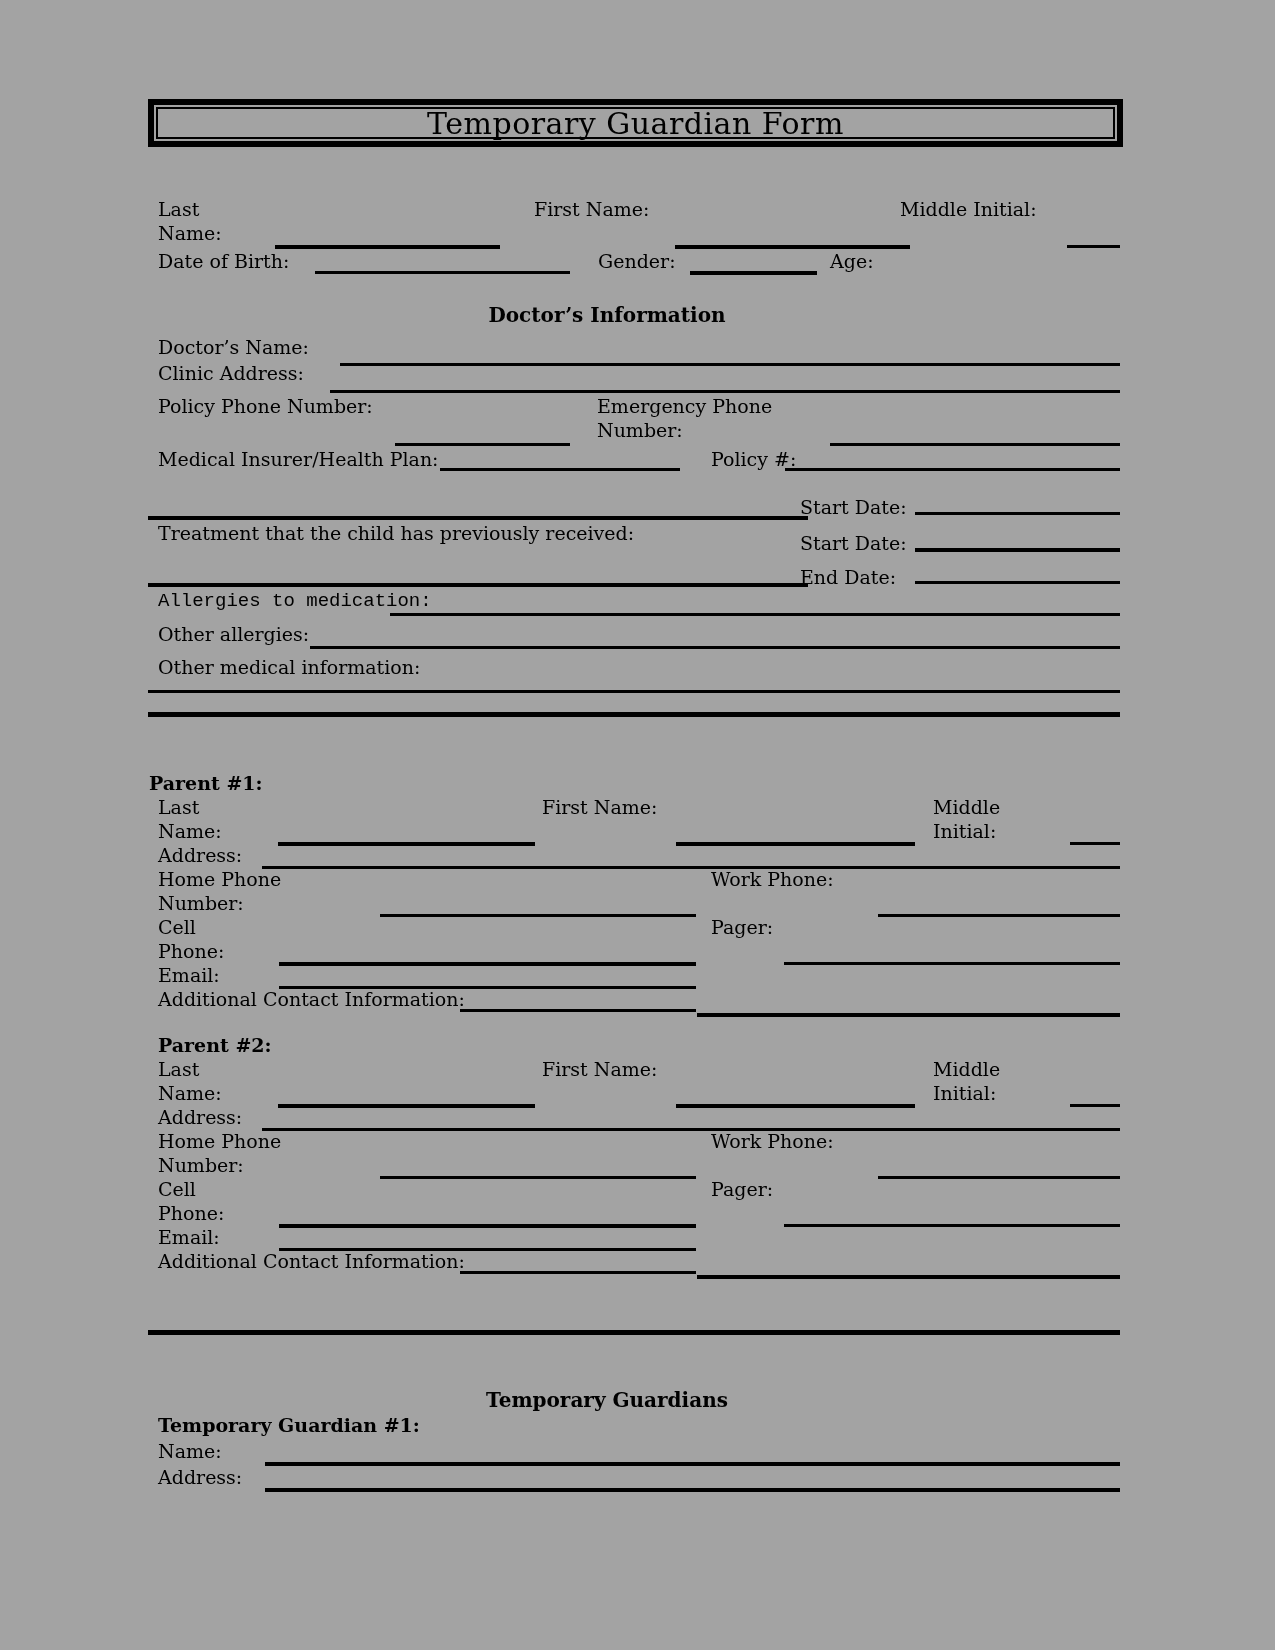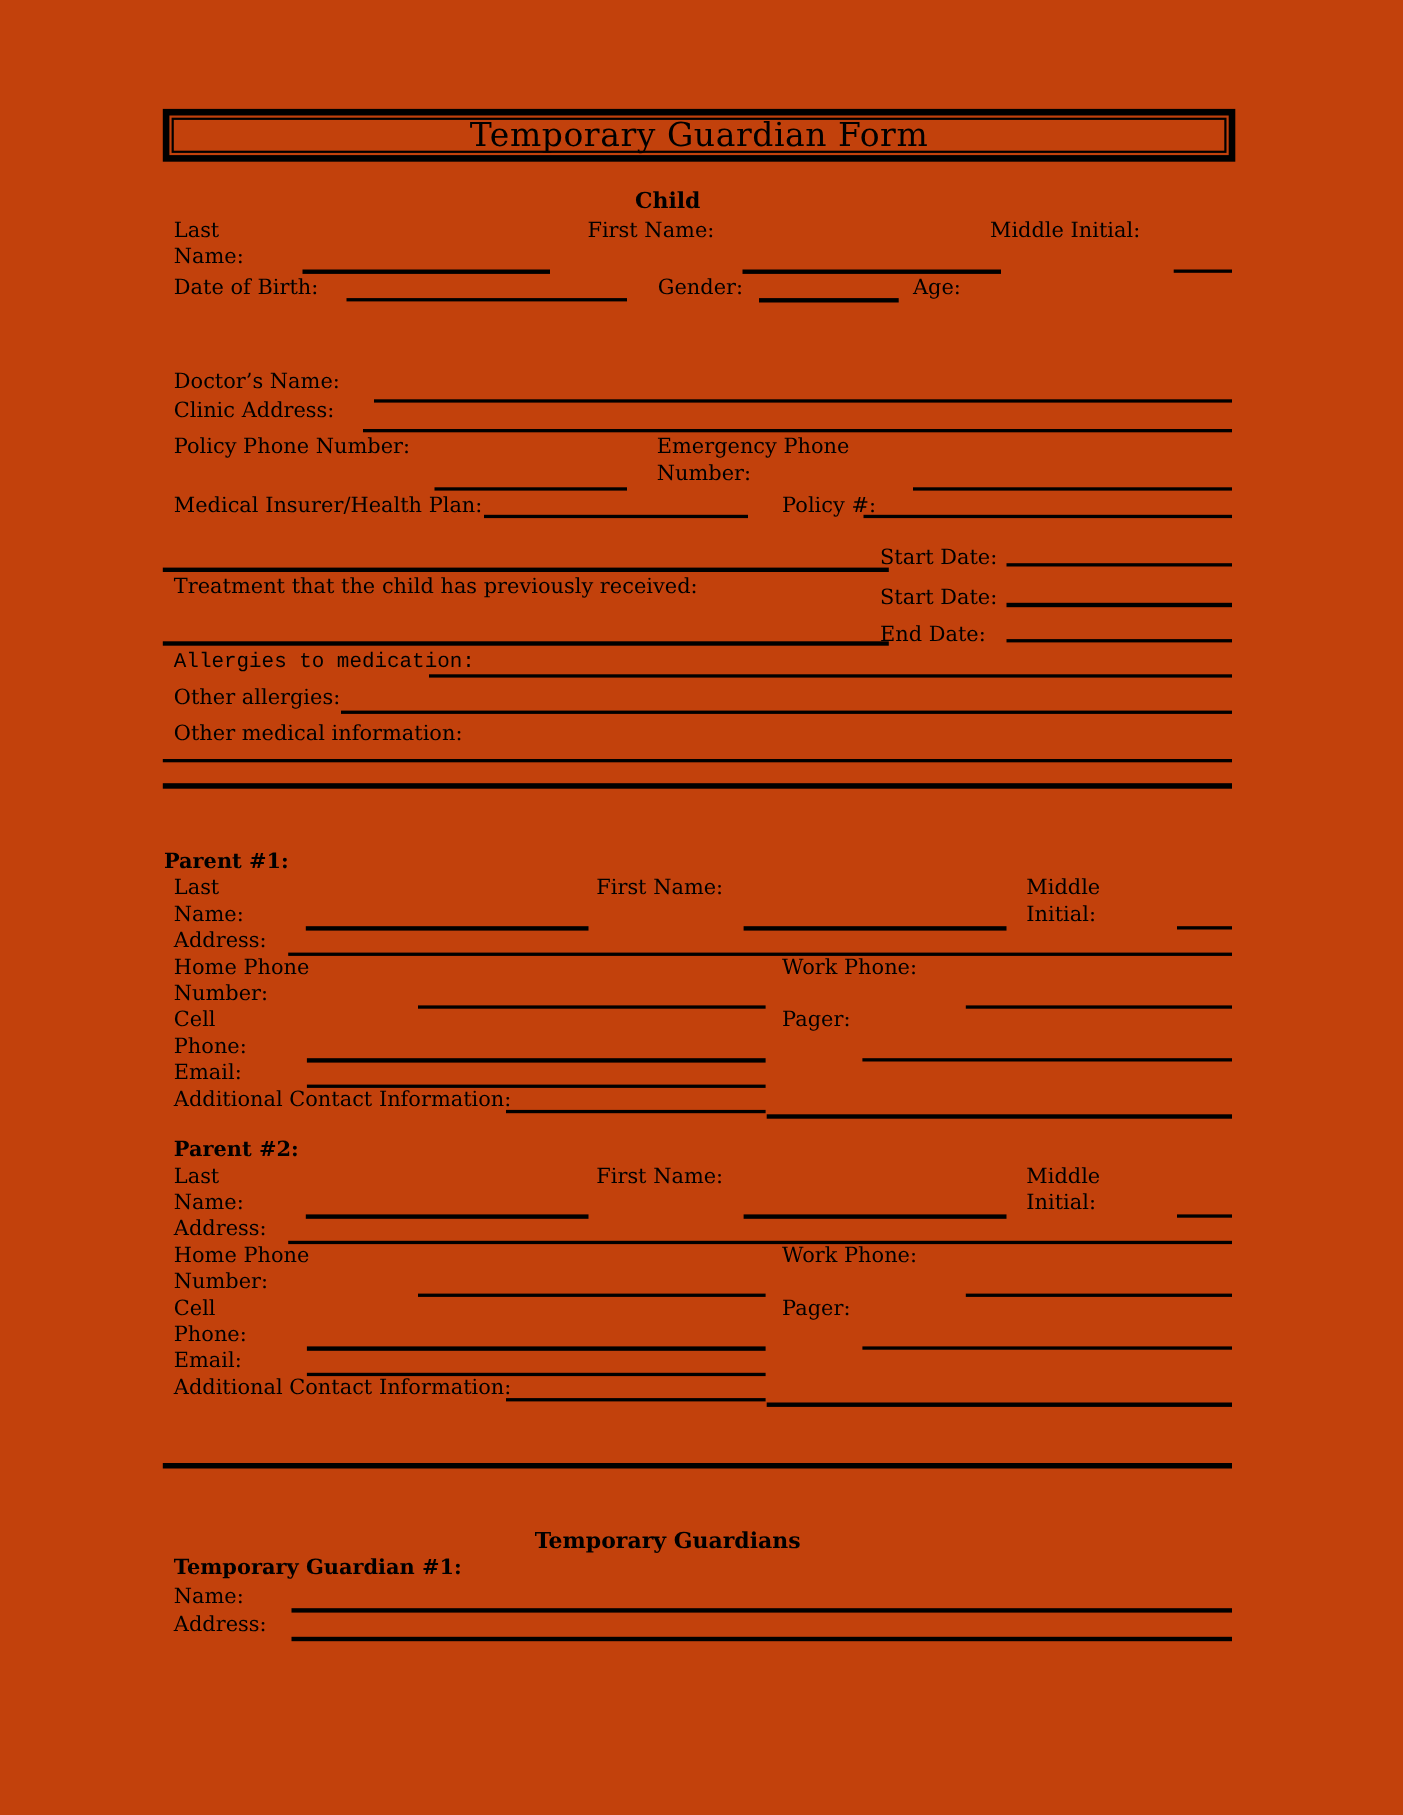--- a/index.html
+++ b/index.html
@@ -1,19 +1,19 @@
 <!DOCTYPE html>
 <html><head>
 <meta charset="utf-8">
 <style>
   html,body{margin:0;padding:0;background:#e8e8e8;}
   .page{
     position:relative;
     width:1275px;height:1650px;
-    background:#c2410c;
+    background:#a3a3a3;
     margin:0 auto;
     font-family:"DejaVu Serif","Liberation Serif",serif;
     color:#000;
     overflow:hidden;
   }
   .lbl{
     position:absolute;
     font-size:19px;
     line-height:23px;
     white-space:nowrap;
@@ -57,38 +57,38 @@
 <body>
 
 <div class="page">
 
   <div class="titlebox">
     <div class="titlebox-inner">
       <span class="title-text">Temporary Guardian Form</span>
     </div>
   </div>
 
-  <div class="hd" style="top:170px;">Child</div>
 
   <span class="lbl" style="left:158px;top:198px;">Last</span>
   <span class="lbl" style="left:534px;top:198px;">First Name:</span>
   <span class="lbl" style="left:900px;top:198px;">Middle Initial:</span>
   <span class="lbl" style="left:158px;top:222px;">Name:</span>
 
   <div class="fl t4" style="left:275px;top:245px;width:225px;"></div>
   <div class="fl t4" style="left:675px;top:245px;width:235px;"></div>
   <div class="fl" style="left:1067px;top:245px;width:53px;"></div>
 
   <span class="lbl" style="left:158px;top:250px;">Date of Birth:</span>
   <span class="lbl" style="left:598px;top:250px;">Gender:</span>
   <span class="lbl" style="left:830px;top:250px;">Age:</span>
 
   <div class="fl" style="left:315px;top:271px;width:255px;"></div>
   <div class="fl t4" style="left:690px;top:271px;width:127px;"></div>
 
+  <div class="hd" style="top:303px;">Doctor’s Information</div>
 
   <span class="lbl" style="left:158px;top:336px;">Doctor’s Name:</span>
   <div class="fl" style="left:340px;top:363px;width:780px;"></div>
 
   <span class="lbl" style="left:158px;top:362px;">Clinic Address:</span>
   <div class="fl" style="left:330px;top:390px;width:790px;"></div>
 
   <span class="lbl" style="left:158px;top:395px;">Policy Phone Number:</span>
   <span class="lbl" style="left:597px;top:395px;">Emergency Phone</span>
   <span class="lbl" style="left:597px;top:419px;">Number:</span>

